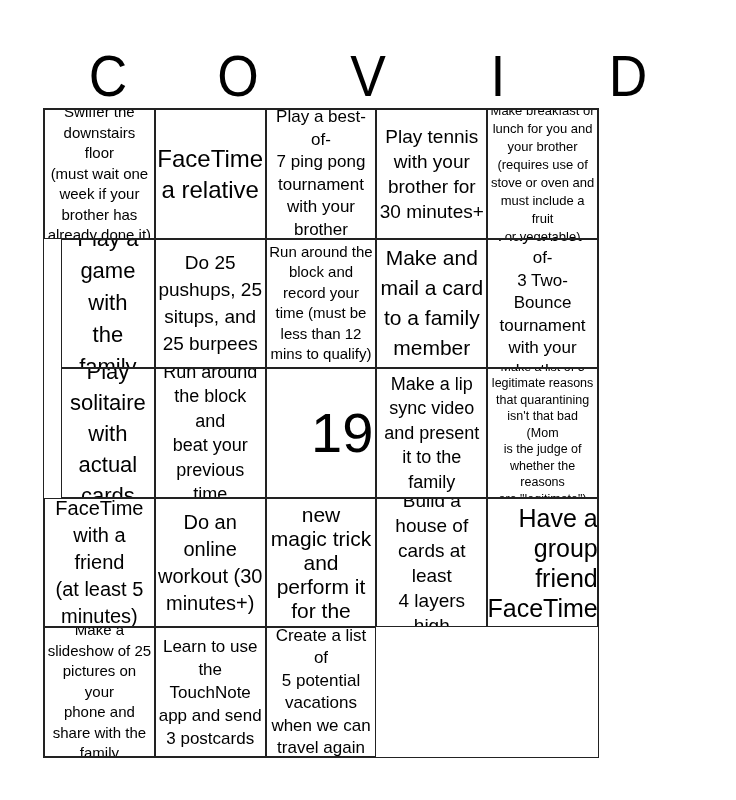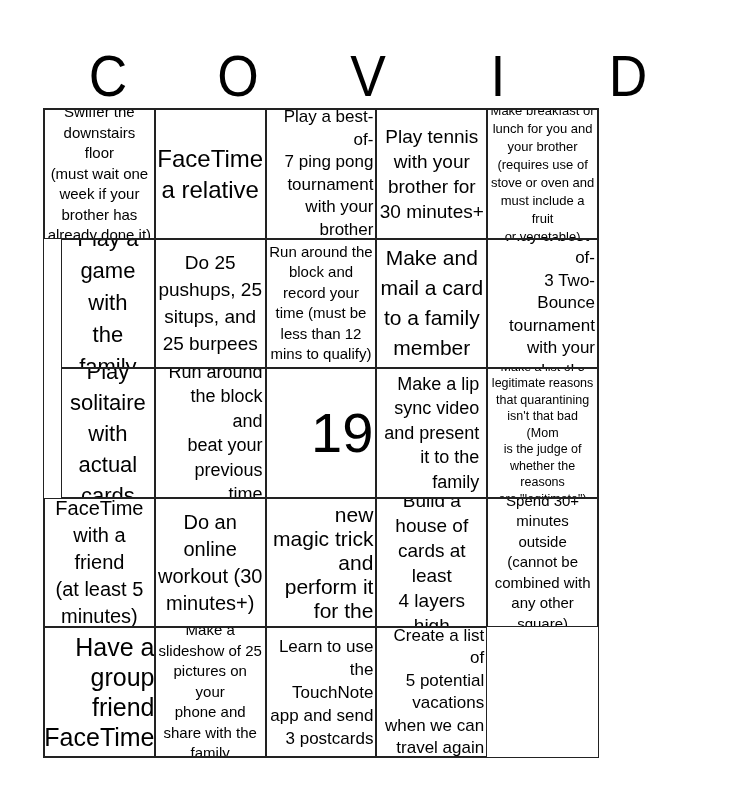--- a/index.html
+++ b/index.html
@@ -55,21 +55,21 @@
       box-sizing: border-box;
       overflow: hidden;
       cursor: pointer;
     }
     .cell span {
       display: block;
       white-space: pre-line;
     }
     .fs-xs { font-size: 13px; line-height: 18px; }
     .fs-s  { font-size: 15px; line-height: 20.5px; }
-    .fs-m  { font-size: 17px; line-height: 22.5px; text-align: right; }
+    .fs-m  { font-size: 17px; line-height: 22.5px; }
     .fs-l  { font-size: 19px; line-height: 25px; }
     .fs-xl { font-size: 22px; line-height: 29px; margin-left: 17px; }
     .fs-xxl { font-size: 24px; line-height: 31px; }
     .fs-xxxl { font-size: 25px; line-height: 31px; text-align: right; }
     .fs-free { font-size: 56px; line-height: 1; justify-content: flex-end; }
   </style>
 </head>
 <body>
 
 <div class="header">
@@ -200,28 +200,20 @@
 and perform it
 for the family</span>
     </div>
   <div class="cell fs-l">
       <span>Build a
 house of
 cards at least
 4 layers high</span>
     </div>
 
-  <div class="cell fs-s">
-      <span>Spend 30+
-minutes outside
-(cannot be
-combined with
-any other
-square)</span>
-    </div>
   <div class="cell fs-xxxl">
       <span style="line-height:30px">Have a
 group
 friend
 FaceTime</span>
     </div>
   <div class="cell fs-s">
       <span>Make a
 slideshow of 25
 pictures on your

